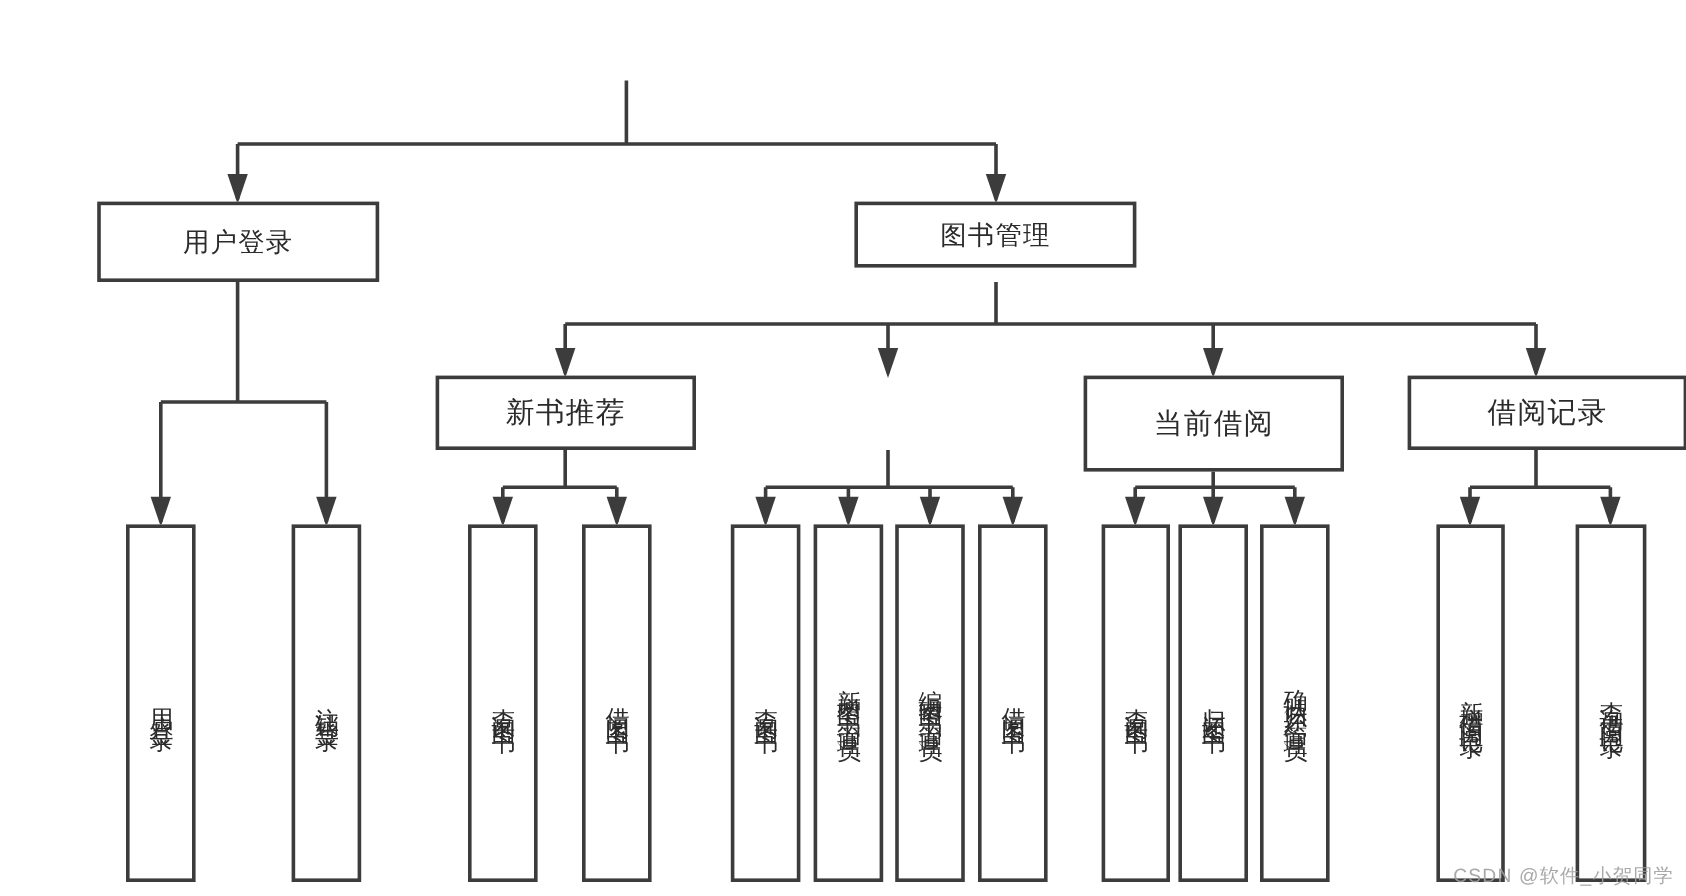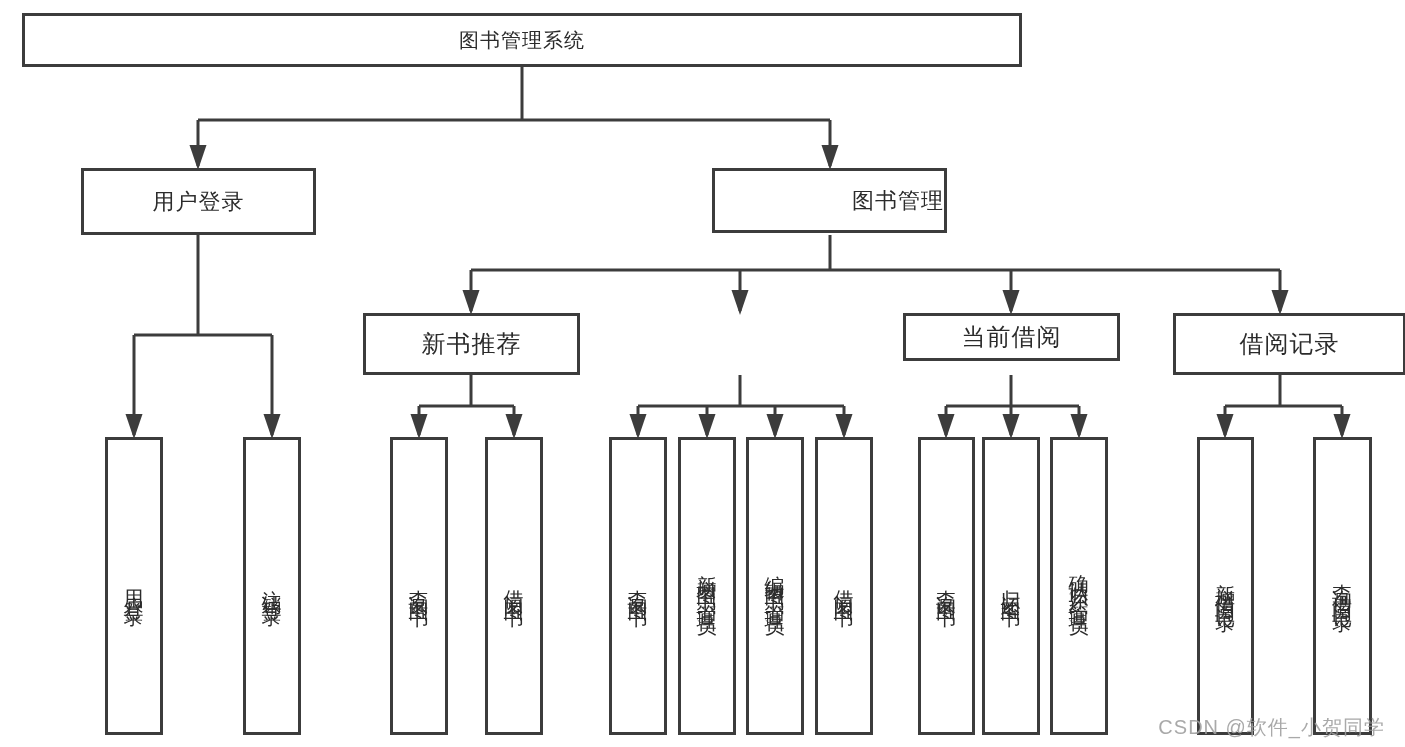--- a/index.html
+++ b/index.html
@@ -32,23 +32,23 @@
   .leaf-box span {
     writing-mode: vertical-rl;
     text-orientation: mixed;
     font-size: 20px;
     letter-spacing: 6px;
     line-height: 1;
     white-space: nowrap;
   }
   .watermark {
     position: absolute;
-    right: 20px;
+    right: 10px;
     bottom: 6px;
-    font-size: 20px;
+    font-size: 16px;
     color: rgba(160,160,160,0.9);
     letter-spacing: 1px;
     z-index: 5;
   }
 </style>
 </head>
 <body>
 
 <div class="canvas">
 
@@ -92,35 +92,32 @@
 
       <polygon points="937.5,414 954.5,414 946,439"></polygon>
       <polygon points="1002.5,414 1019.5,414 1011,439"></polygon>
       <polygon points="1070.5,414 1087.5,414 1079,439"></polygon>
 
       <polygon points="1216.5,414 1233.5,414 1225,439"></polygon>
       <polygon points="1333.5,414 1350.5,414 1342,439"></polygon>
     </g>
   </svg>
 
-  <div class="box root-box" style="left:22px; top:13px; width:1000px; height:54px;">
-    <span>图书管理系统</span>
-  </div>
 
   <div class="box h2-box" style="left:81px; top:168px; width:235px; height:67px;">
     <span>用户登录</span>
   </div>
-  <div class="box h2-box" style="left:712px; top:168px; width:235px; height:65px;justify-content:flex-end;">
+  <div class="box h2-box" style="left:712px; top:168px; width:235px; height:55px;">
     <span>图书管理</span>
   </div>
 
   <div class="box h3-box" style="left:363px; top:313px; width:217px; height:62px;">
     <span>新书推荐</span>
   </div>
-  <div class="box h3-box" style="left:903px; top:313px; width:217px; height:48px;">
+  <div class="box h3-box" style="left:903px; top:313px; width:217px; height:80px;">
     <span>当前借阅</span>
   </div>
   <div class="box h3-box" style="left:1173px; top:313px; width:233px; height:62px;">
     <span>借阅记录</span>
   </div>
 
   <div class="box leaf-box" style="left:105px; top:437px; width:58px; height:298px;">
     <span>用户登录</span>
   </div>
   <div class="box leaf-box" style="left:243px; top:437px; width:58px; height:298px;">

